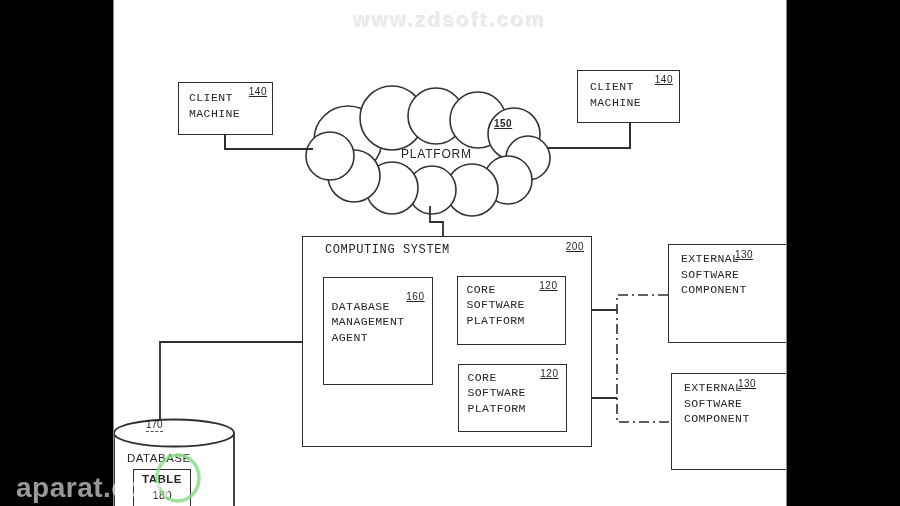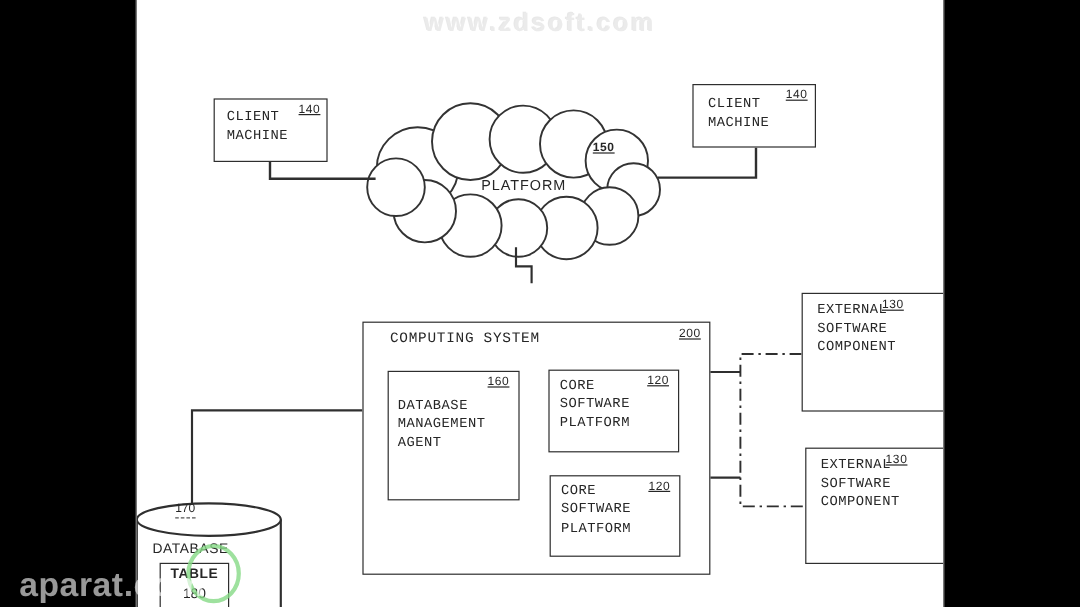--- a/index.html
+++ b/index.html
@@ -89,29 +89,29 @@
 
   <div class="box" style="left:577px;top:70px;width:103px;height:53px;">
     <span class="lbl" style="left:12px;top:8px;">CLIENT
 MACHINE</span>
     <span class="ref" style="right:6px;top:3px;">140</span>
   </div>
 
   <span class="net-label" style="left:401px;top:147px;">PLATFORM</span>
   <span class="ref" style="left:494px;top:118px;z-index:2;font-weight:bold;">150</span>
 
-  <div class="box" style="left:302px;top:236px;width:290px;height:211px;margin-top:32px;">
+  <div class="box" style="left:302px;top:236px;width:290px;height:211px;">
     <span class="lbl" style="left:22px;top:6px;font-size:12px;letter-spacing:.6px;">COMPUTING SYSTEM</span>
     <span class="ref" style="right:7px;top:4px;">200</span>
 
     <div class="box" style="left:19.5px;top:39.5px;width:110px;height:108px;">
       <span class="lbl" style="left:8px;top:21px;">DATABASE
 MANAGEMENT
 AGENT</span>
-      <span class="ref" style="right:7px;top:3px;">160</span>
+      <span class="ref" style="right:7px;top:13px;">160</span>
     </div>
 
     <div class="box" style="left:153.5px;top:38.5px;width:109px;height:69px;">
       <span class="lbl" style="left:9px;top:5px;">CORE
 SOFTWARE
 PLATFORM</span>
       <span class="ref" style="right:7px;top:3px;">120</span>
     </div>
 
     <div class="box" style="left:154.5px;top:126.5px;width:109px;height:68px;">

